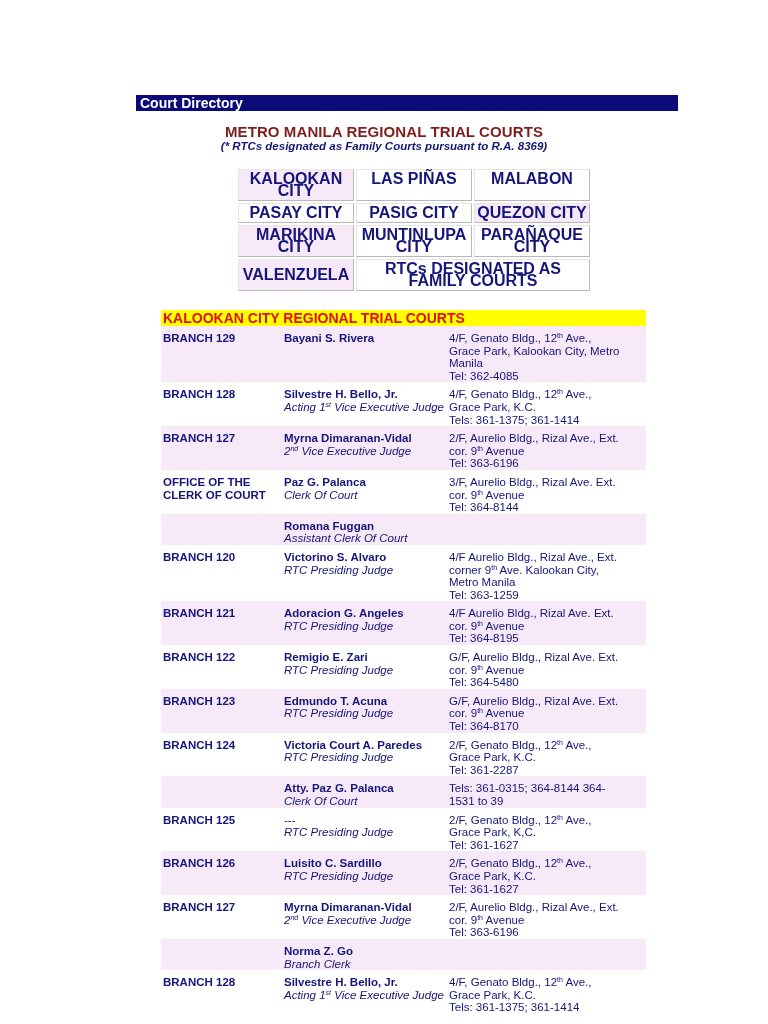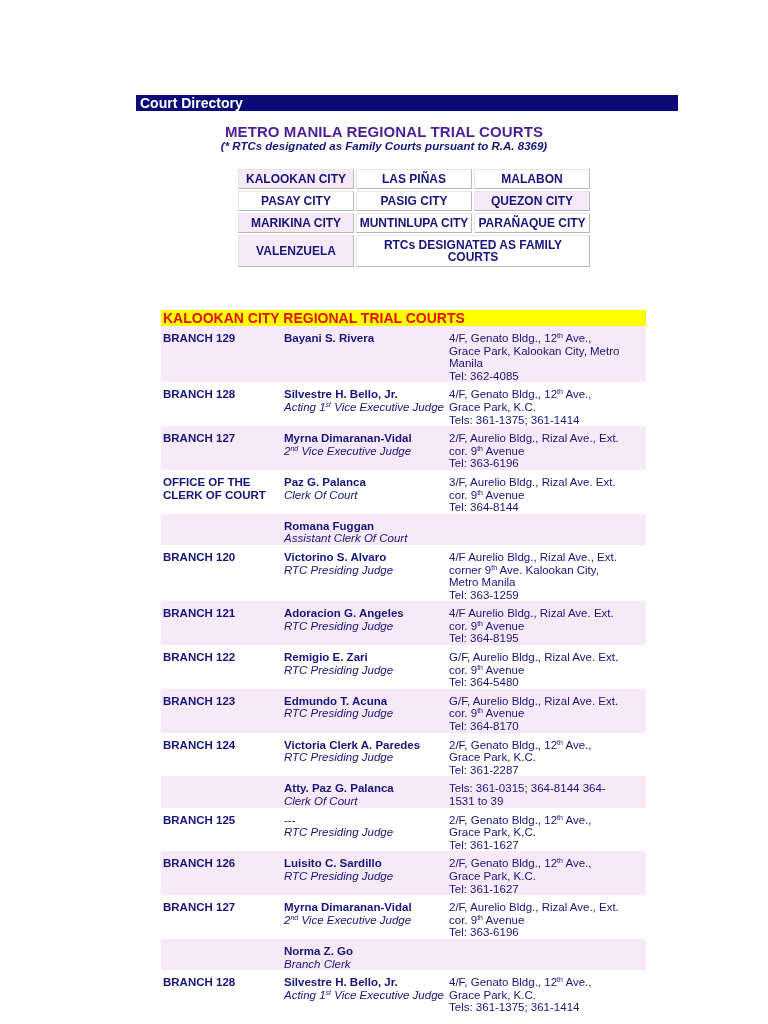--- a/index.html
+++ b/index.html
@@ -2,27 +2,27 @@
 <html><head>
 <meta charset="utf-8">
 <style>
   html, body { margin: 0; padding: 0; background: #ffffff; }
   body { width: 768px; height: 1024px; position: relative; overflow: hidden;
          font-family: "Liberation Sans", "DejaVu Sans", sans-serif; color: #1a1a7a; }
   .hdr { position: absolute; left: 136px; top: 95px; width: 542px; height: 16px;
          background: #0a0a78; color: #ffffff; font-weight: bold; font-size: 14px;
          line-height: 16px; padding-left: 4px; box-sizing: border-box; }
   .title { position: absolute; left: 0; width: 768px; top: 123px; text-align: center;
-           font-weight: bold; font-size: 15px; color: #4c1d95; letter-spacing: 0.1px; }
+           font-weight: bold; font-size: 15px; color: #7f1d1d; letter-spacing: 0.1px; }
   .subtitle { position: absolute; left: 0; width: 768px; top: 140px; text-align: center;
               font-weight: bold; font-style: italic; font-size: 11.5px; color: #151575; }
   .cities { position: absolute; left: 236px; top: 167px; border-collapse: separate;
             border-spacing: 2px; }
   .cities td { width: 110px; border: 1px solid #b8b8b8; border-top-color: #e6e6e6; border-left-color: #e6e6e6;
-               font-weight: bold; font-size: 12px; color: #15157a; text-align: center;
+               font-weight: bold; font-size: 16px; color: #15157a; text-align: center;
                vertical-align: top; padding: 3px 2px; line-height: 12px; background: #ffffff; }
   .cities td.pink { background: #f8e9f8; }
   .cities td.mid { vertical-align: middle; }
   .band { position: absolute; left: 161px; top: 310px; width: 485px; height: 27px;
           background: #ffff00; color: #e01010; font-weight: bold; font-size: 14px;
           line-height: 16px; padding-left: 2px; box-sizing: border-box; }
   .rows { position: absolute; left: 161px; top: 326px; width: 485px; }
   .row { display: flex; font-size: 11.5px; line-height: 12.6px; padding-top: 6px; }
   .row.pink { background: #f8e9f8; }
   .c1 { width: 121px; font-weight: bold; color: #15157a; padding-left: 2px; }
@@ -167,21 +167,21 @@
       </div>
       <div class="c3">
         <span class="ln">G/F, Aurelio Bldg., Rizal Ave. Ext.</span>
         <span class="ln">cor. 9<sup>th</sup> Avenue</span>
         <span class="ln">Tel: 364-8170</span>
       </div>
     </div>
     <div class="row">
       <div class="c1">BRANCH 124</div>
       <div class="c2">
-        <span class="nm">Victoria Clerk A. Paredes</span>
+        <span class="nm">Victoria Court A. Paredes</span>
         <span class="rl">RTC Presiding Judge</span>
       </div>
       <div class="c3">
         <span class="ln">2/F, Genato Bldg., 12<sup>th</sup> Ave.,</span>
         <span class="ln">Grace Park, K.C.</span>
         <span class="ln">Tel: 361-2287</span>
       </div>
     </div>
     <div class="row pink">
       <div class="c1"></div>

